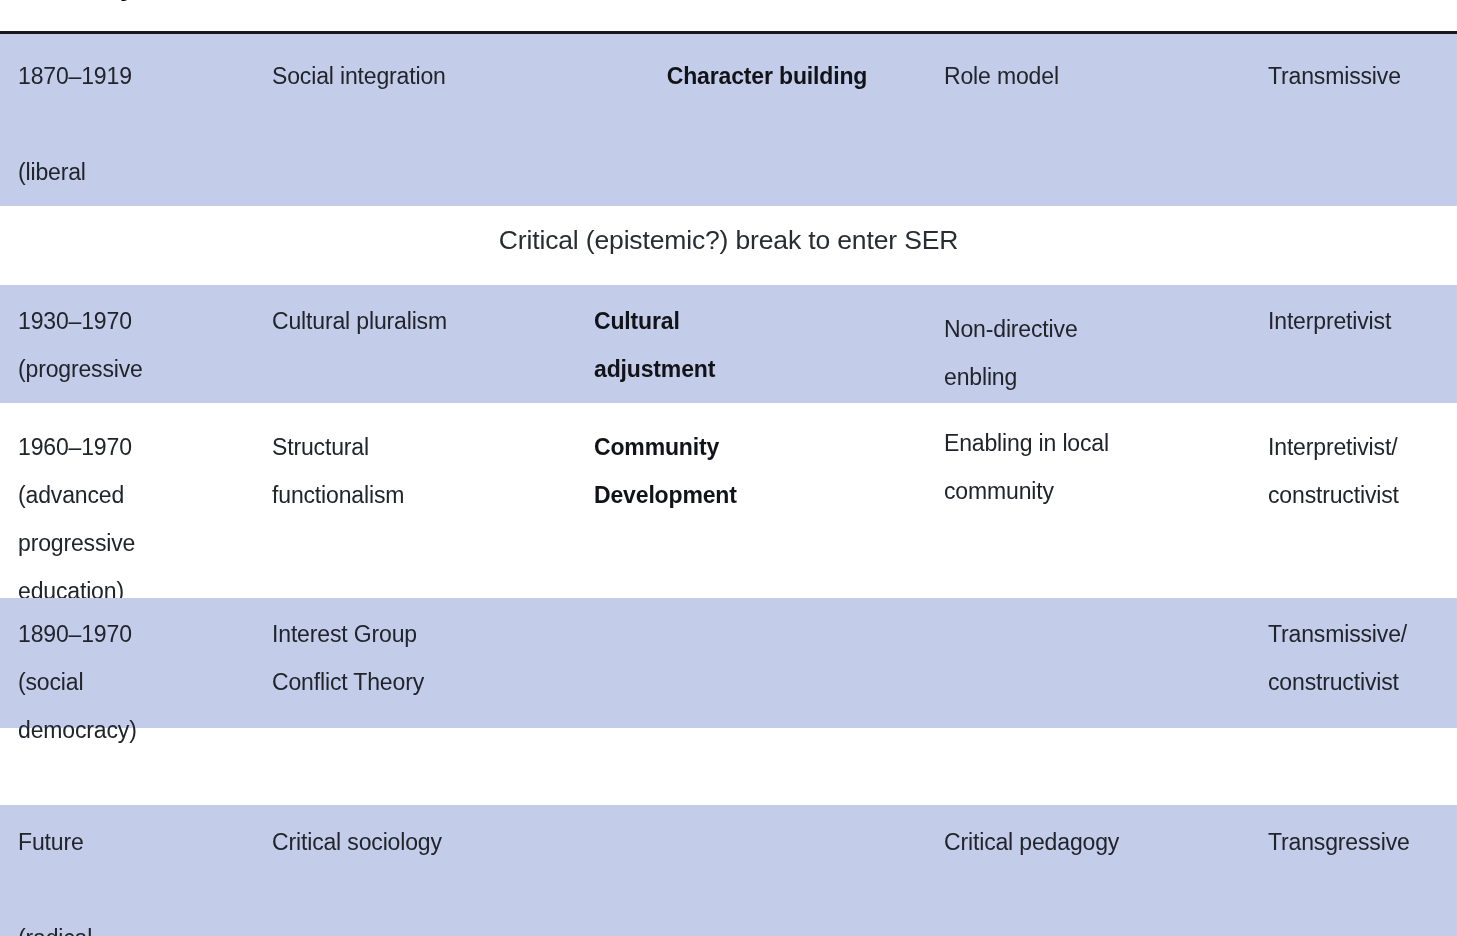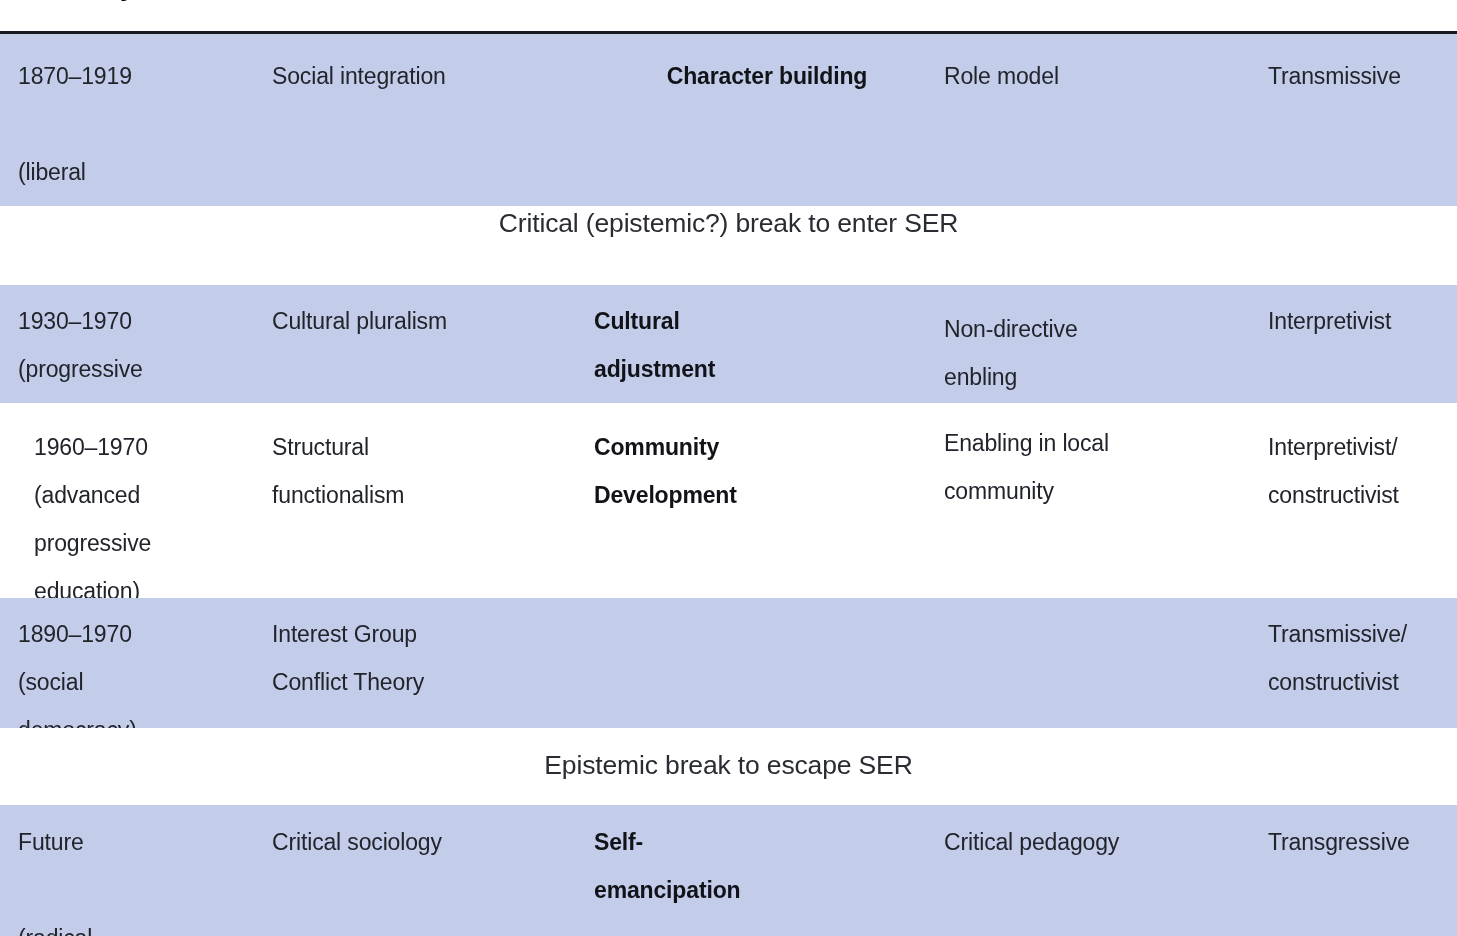--- a/index.html
+++ b/index.html
@@ -112,37 +112,37 @@
 
 (liberal
 incorporation)</div>
     <div class="cell c1" style="top:18px;">Social integration</div>
     <div class="cell c2 strong" style="top:18px;text-align:center;">Character building</div>
     <div class="cell c3" style="top:18px;">Role model</div>
     <div class="cell c4" style="top:18px;">Transmissive</div>
   </div>
 
   <div class="break-row" style="top:206px; height:79px;">
-    <span class="break-text" style="padding-top:0;">Critical (epistemic?) break to enter SER</span>
+    <span class="break-text" style="padding-top:17px;">Critical (epistemic?) break to enter SER</span>
   </div>
 
   <div class="row shaded" style="top:285px; height:132px;">
     <div class="cell c0" style="top:12px;">1930–1970
 (progressive
 education)</div>
     <div class="cell c1" style="top:12px;">Cultural pluralism</div>
     <div class="cell c2 strong" style="top:12px;">Cultural
 adjustment</div>
     <div class="cell c3" style="top:20px;">Non-directive
 enbling</div>
     <div class="cell c4" style="top:12px;">Interpretivist</div>
   </div>
 
   <div class="row plain" style="top:403px; height:195px;">
-    <div class="cell c0" style="top:20px;margin-left:16px;">1960–1970
+    <div class="cell c0" style="top:20px;">1960–1970
 (advanced
 progressive
 education)</div>
     <div class="cell c1" style="top:20px;">Structural
 functionalism</div>
     <div class="cell c2 strong" style="top:20px;">Community
 Development</div>
     <div class="cell c3" style="top:16px;">Enabling in local
 community</div>
     <div class="cell c4" style="top:20px;">Interpretivist/
@@ -152,29 +152,24 @@
   <div class="row shaded" style="top:598px; height:130px;">
     <div class="cell c0" style="top:12px;">1890–1970
 (social
 democracy)</div>
     <div class="cell c1" style="top:12px;">Interest Group
 Conflict Theory</div>
     <div class="cell c4" style="top:12px;">Transmissive/
 constructivist</div>
   </div>
 
-  <div class="break-row" style="top:728px; height:77px;">
-    <span class="break-text" style="padding-top:20px;">Epistemic break to escape SER</span>
-  </div>
 
   <div class="row shaded" style="top:805px; height:131px;">
     <div class="cell c0" style="top:13px;">Future
 
 (radical
 paradigm)</div>
     <div class="cell c1" style="top:13px;">Critical sociology</div>
-    <div class="cell c2 strong" style="top:13px;">Self-
-emancipation</div>
     <div class="cell c3" style="top:13px;">Critical pedagogy</div>
     <div class="cell c4" style="top:13px;">Transgressive</div>
   </div>
 
 </div>
 
 </body></html>

